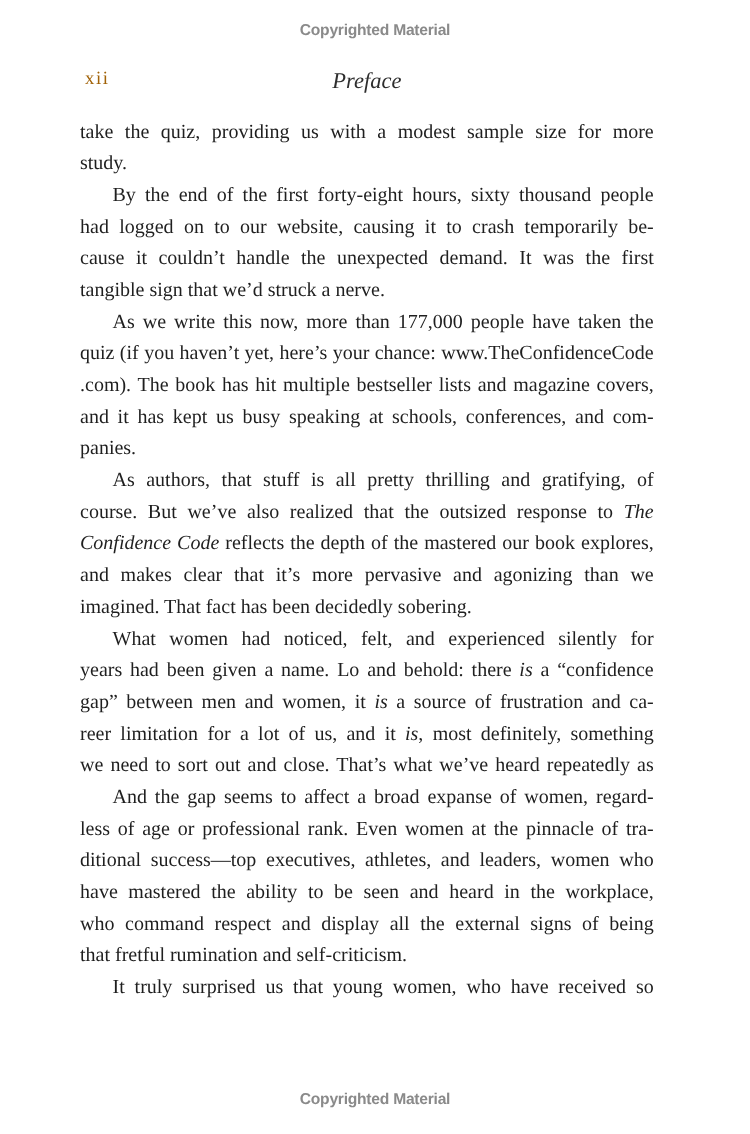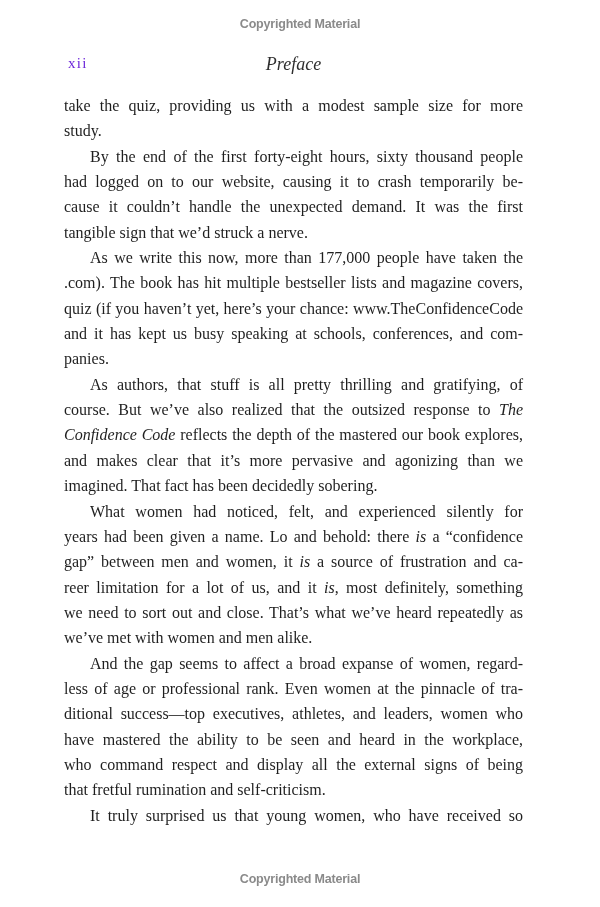--- a/index.html
+++ b/index.html
@@ -66,47 +66,46 @@
   .it { font-style: italic; }
 </style>
 </head>
 <body>
 
 <div class="page" style="background: rgb(255, 255, 255);">
 
   <div class="watermark top" style="color: rgb(138, 138, 138);">Copyrighted Material</div>
 
   <div class="header" style="color: rgb(46, 46, 46);">
-    <span class="pagenum" style="color: #6d28d9;">xii</span>
+    <span class="pagenum" style="color: #a16207;">xii</span>
     <span class="title" style="color: rgb(46, 46, 46);">Preface</span>
   </div>
 
   <div class="bodytext" style="color: rgb(31, 31, 31);">
       <div class="line just" style=""><span>take the quiz, providing us with a modest sample size for more</span></div>
       <div class="line" style=""><span>study.</span></div>
       <div class="line just indent" style=""><span>By the end of the first forty-eight hours, sixty thousand people</span></div>
       <div class="line just" style=""><span>had logged on to our website, causing it to crash temporarily be-</span></div>
       <div class="line just" style=""><span>cause it couldn’t handle the unexpected demand. It was the first</span></div>
       <div class="line" style=""><span>tangible sign that we’d struck a nerve.</span></div>
       <div class="line just indent" style=""><span>As we write this now, more than 177,000 people have taken the</span></div>
+      <div class="line just" style=""><span>quiz (if you haven’t yet, here’s your chance: www.TheConfidenceCode</span></div>
       <div class="line just" style=""><span>.com). The book has hit multiple bestseller lists and magazine covers,</span></div>
-      <div class="line just" style=""><span>quiz (if you haven’t yet, here’s your chance: www.TheConfidenceCode</span></div>
       <div class="line just" style=""><span>and it has kept us busy speaking at schools, conferences, and com-</span></div>
       <div class="line" style=""><span>panies.</span></div>
       <div class="line just indent" style=""><span>As authors, that stuff is all pretty thrilling and gratifying, of</span></div>
       <div class="line just" style=""><span>course. But we’ve also realized that the outsized response to </span><span class="it">The</span></div>
       <div class="line just" style=""><span class="it">Confidence Code</span><span> reflects the depth of the mastered our book explores,</span></div>
       <div class="line just" style=""><span>and makes clear that it’s more pervasive and agonizing than we</span></div>
       <div class="line" style=""><span>imagined. That fact has been decidedly sobering.</span></div>
       <div class="line just indent" style=""><span>What women had noticed, felt, and experienced silently for</span></div>
       <div class="line just" style=""><span>years had been given a name. Lo and behold: there </span><span class="it">is</span><span> a “confidence</span></div>
       <div class="line just" style=""><span>gap” between men and women, it </span><span class="it">is</span><span> a source of frustration and ca-</span></div>
       <div class="line just" style=""><span>reer limitation for a lot of us, and it </span><span class="it">is</span><span>, most definitely, something</span></div>
       <div class="line just" style=""><span>we need to sort out and close. That’s what we’ve heard repeatedly as</span></div>
-      <div class="line" style=""><span>we’ve met with women and men alike.</span></div>
       <div class="line just indent" style=""><span>And the gap seems to affect a broad expanse of women, regard-</span></div>
       <div class="line just" style=""><span>less of age or professional rank. Even women at the pinnacle of tra-</span></div>
       <div class="line just" style=""><span>ditional success—top executives, athletes, and leaders, women who</span></div>
       <div class="line just" style=""><span>have mastered the ability to be seen and heard in the workplace,</span></div>
       <div class="line just" style=""><span>who command respect and display all the external signs of being</span></div>
       <div class="line" style=""><span>that fretful rumination and self-criticism.</span></div>
       <div class="line just indent" style=""><span>It truly surprised us that young women, who have received so</span></div>
     </div>
 
   <div class="watermark bottom" style="color: rgb(138, 138, 138);">Copyrighted Material</div>

